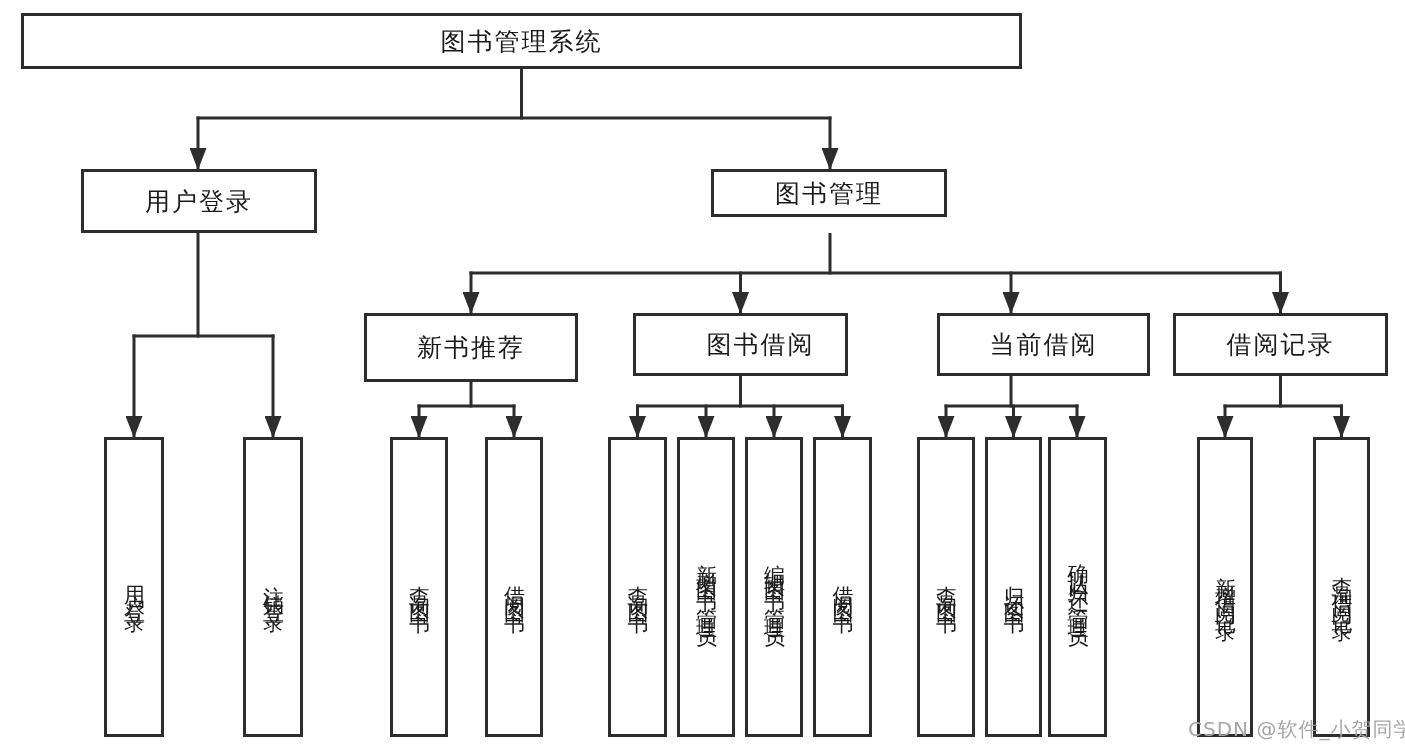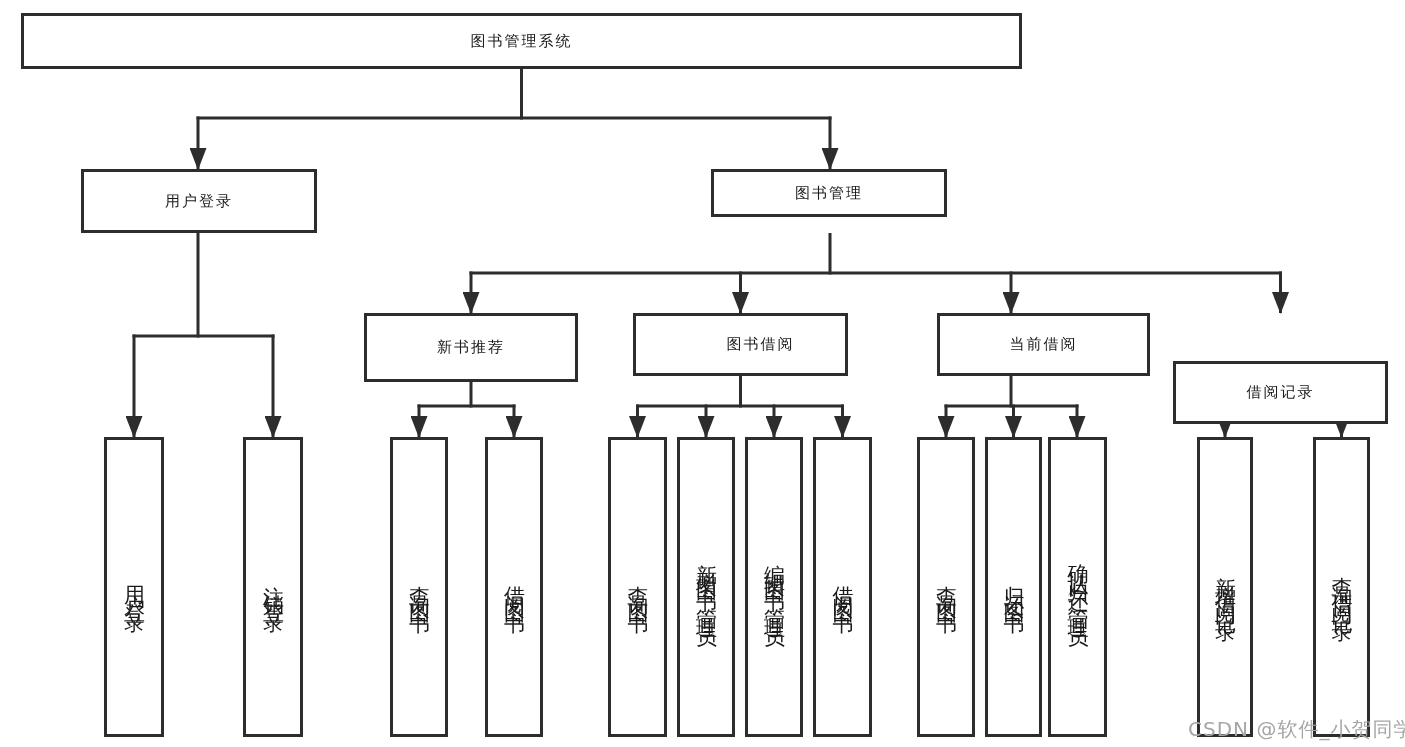--- a/index.html
+++ b/index.html
@@ -22,21 +22,21 @@
   .box{
     position:absolute;
     box-sizing:border-box;
     border:3px solid var(--line);
     background:#ffffff;
     display:flex;align-items:center;justify-content:center;
     color:var(--ink);
     z-index:2;
   }
   .hbox{
-    font-size:15px;
+    font-size:25px;
     letter-spacing:2px;
     white-space:nowrap;
   }
   .vbox{
     writing-mode:vertical-rl;
     text-orientation:mixed;
     font-size:21px;
     letter-spacing:9px;
     line-height:1;
     white-space:nowrap;
@@ -119,21 +119,21 @@
   </svg>
 
   <div class="box hbox" style="left:21px;top:13px;width:1001px;height:56px;">图书管理系统</div>
 
   <div class="box hbox" style="left:81px;top:169px;width:236px;height:64px;">用户登录</div>
   <div class="box hbox" style="left:711px;top:169px;width:236px;height:48px;">图书管理</div>
 
   <div class="box hbox" style="left:364px;top:313px;width:214px;height:69px;">新书推荐</div>
   <div class="box hbox" style="left:633px;top:313px;width:215px;height:63px;padding-left:40px;">图书借阅</div>
   <div class="box hbox" style="left:937px;top:313px;width:213px;height:63px;">当前借阅</div>
-  <div class="box hbox" style="left:1173px;top:313px;width:215px;height:63px;margin-top:48px;">借阅记录</div>
+  <div class="box hbox" style="left:1173px;top:313px;width:215px;height:63px;">借阅记录</div>
 
   <div class="box vbox" style="left:104px;top:437px;width:60px;height:300px;">用户登录</div>
   <div class="box vbox" style="left:243px;top:437px;width:60px;height:300px;">注销登录</div>
 
   <div class="box vbox" style="left:390px;top:437px;width:58px;height:300px;">查询图书</div>
   <div class="box vbox" style="left:485px;top:437px;width:58px;height:300px;">借阅图书</div>
 
   <div class="box vbox" style="left:608px;top:437px;width:59px;height:300px;">查询图书</div>
   <div class="box vbox" style="left:677px;top:437px;width:58px;height:300px;">新增图书（管理员）</div>
   <div class="box vbox" style="left:745px;top:437px;width:58px;height:300px;">编辑图书（管理员）</div>

